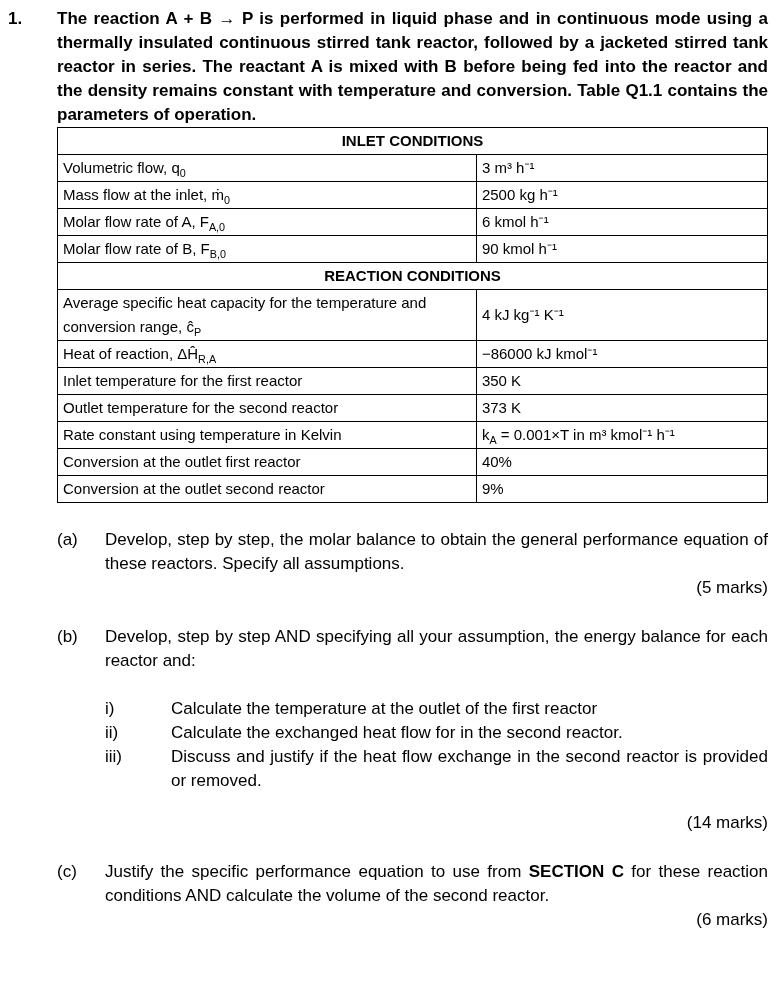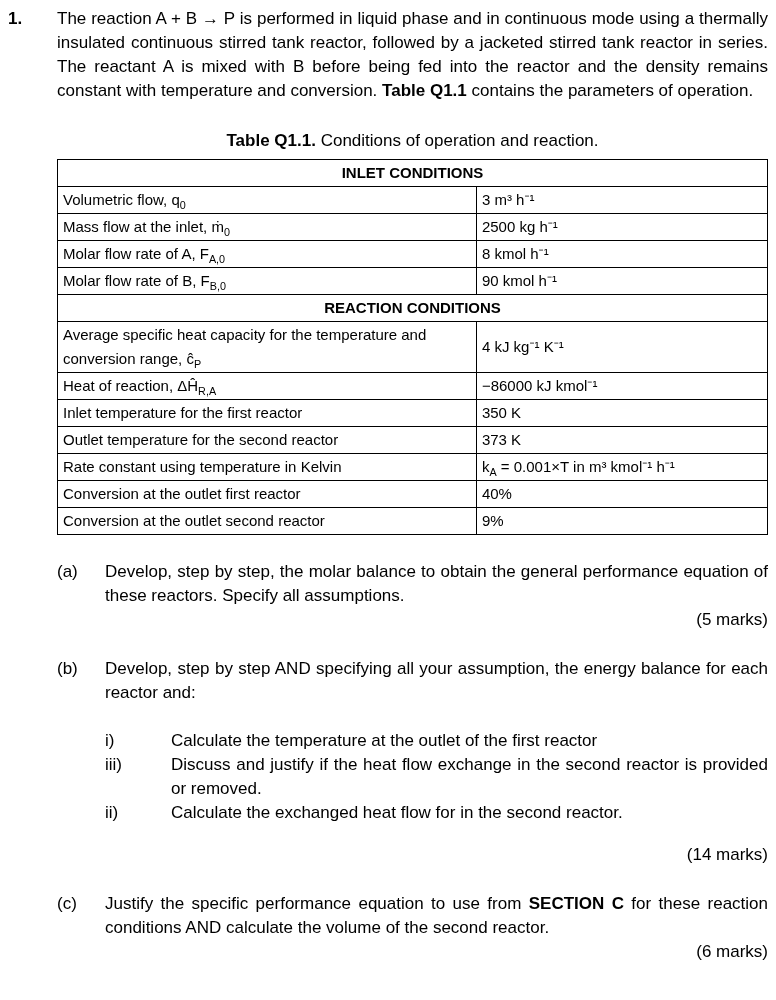--- a/index.html
+++ b/index.html
@@ -9,21 +9,21 @@
     font-family: "Liberation Sans", sans-serif;
     font-size: 17px;
     line-height: 24px;
     color: #000;
   }
   .page { width: 776px; padding: 7px 8px 8px 8px; }
   .q-row { display: flex; }
   .q-num { width: 49px; flex-shrink: 0; font-weight: bold; }
   .q-body { flex: 1; min-width: 0; }
 
-  .intro { text-align: justify; }
+  .intro { text-align: justify; font-weight: bold; }
 
   .caption { text-align: center; margin-top: 26px; margin-bottom: 6px; }
   .caption b { font-weight: bold; }
 
   table.qtable {
     width: 100%;
     border-collapse: collapse;
     border: 1px solid #000;
     font-size: 15px;
     line-height: 24px;
@@ -53,21 +53,20 @@
 </head>
 <body>
 
 <div class="page">
   <div class="q-row">
     <div class="q-num">1.</div>
     <div class="q-body">
 
       <p class="intro"><span>The reaction A + B → P is performed in liquid phase and in continuous mode using a thermally insulated continuous stirred tank reactor, followed by a jacketed stirred tank reactor in series. The reactant A is mixed with B before being fed into the reactor and the density remains constant with temperature and conversion. </span><b>Table Q1.1</b><span> contains the parameters of operation.</span></p>
 
-      <p class="caption"><b>Table Q1.1.</b><span> Conditions of operation and reaction.</span></p>
 
       <table class="qtable">
         <colgroup>
             <col class="col-label">
             <col class="col-value">
           </colgroup>
         <tbody>
           <tr>
             <td colspan="2" class="sec-header">INLET CONDITIONS</td>
           </tr>
@@ -75,21 +74,21 @@
           <tr>
             <td class="tl"><span>Volumetric flow, q</span><sub>0</sub></td>
             <td class="tv"><span>3 m³ h⁻¹</span><sub></sub><span></span></td>
           </tr>
           <tr>
             <td class="tl"><span>Mass flow at the inlet, ṁ</span><sub>0</sub></td>
             <td class="tv"><span>2500 kg h⁻¹</span><sub></sub><span></span></td>
           </tr>
           <tr>
             <td class="tl"><span>Molar flow rate of A, F</span><sub>A,0</sub></td>
-            <td class="tv"><span>8 kmol h⁻¹</span><sub></sub><span></span></td>
+            <td class="tv"><span>6 kmol h⁻¹</span><sub></sub><span></span></td>
           </tr>
           <tr>
             <td class="tl"><span>Molar flow rate of B, F</span><sub>B,0</sub></td>
             <td class="tv"><span>90 kmol h⁻¹</span><sub></sub><span></span></td>
           </tr>
 
           <tr>
             <td colspan="2" class="sec-header">REACTION CONDITIONS</td>
           </tr>
 
@@ -135,26 +134,26 @@
       <div class="part">
         <div class="part-label">(b)</div>
         <div class="part-content">
           <div class="part-text">Develop, step by step AND specifying all your assumption, the energy balance for each reactor and:</div>
           <div class="sublist">
             <div class="subitem">
               <div class="subitem-label">i)</div>
               <div class="subitem-text">Calculate the temperature at the outlet of the first reactor</div>
             </div>
             <div class="subitem">
+              <div class="subitem-label">ii)</div>
+              <div class="subitem-text">Calculate the exchanged heat flow for in the second reactor.</div>
+            </div>
+            <div class="subitem">
               <div class="subitem-label">iii)</div>
               <div class="subitem-text">Discuss and justify if the heat flow exchange in the second reactor is provided or removed.</div>
-            </div>
-            <div class="subitem">
-              <div class="subitem-label">ii)</div>
-              <div class="subitem-text">Calculate the exchanged heat flow for in the second reactor.</div>
             </div>
           </div>
           <div class="marks">(14 marks)</div>
         </div>
       </div>
 
       <div class="part">
         <div class="part-label">(c)</div>
         <div class="part-content">
           <div class="part-text"><span>Justify the specific performance equation to use from </span><b>SECTION C</b><span> for these reaction conditions AND calculate the volume of the second reactor.</span></div>

